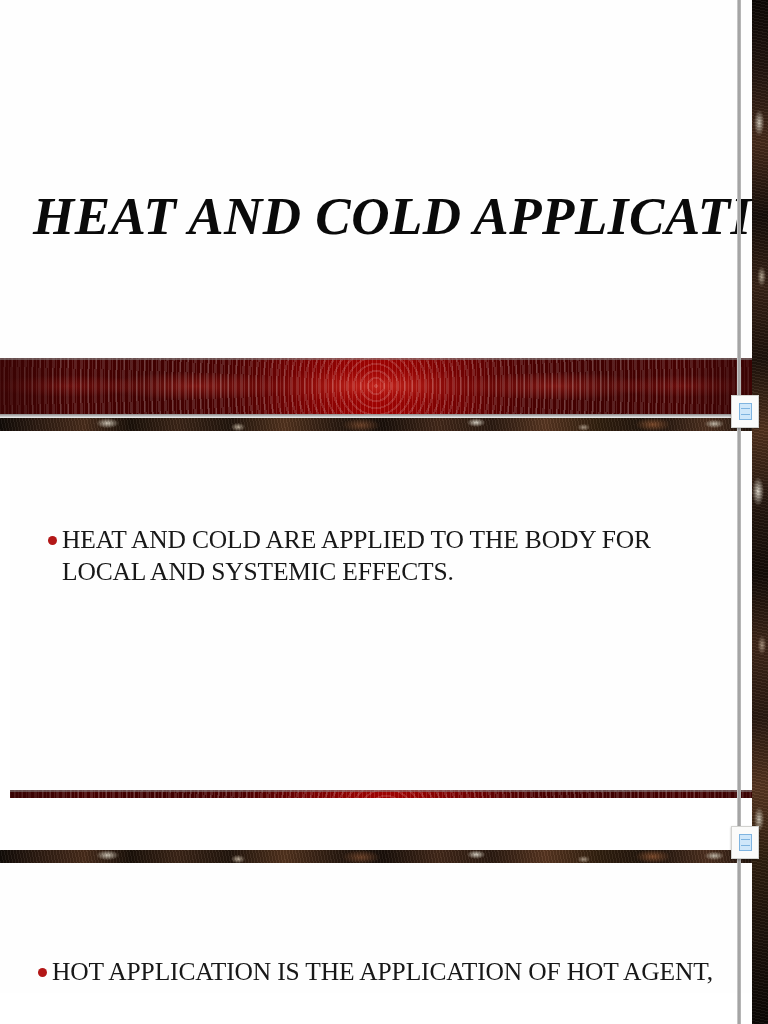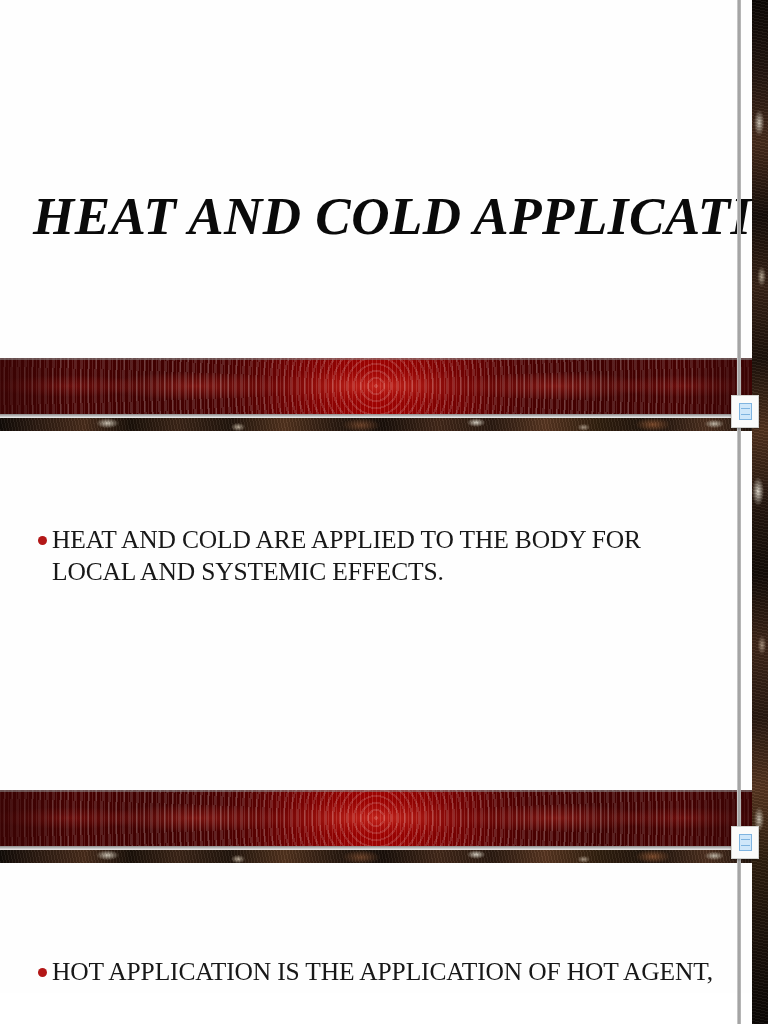--- a/index.html
+++ b/index.html
@@ -290,21 +290,21 @@
         <div class="banner-topline"></div>
       </div>
       <div class="banner-shadow"></div>
     </div>
   </section>
 
   <div class="rock-strip" style="top:418px;">
     <div class="rock-strip-grain"></div>
   </div>
 
-  <section class="slide" style="top:431px; height:419px;">
+  <section class="slide" style="top:431px; height:367px;margin-left:10px;">
     <div class="slide-body"></div>
 
     <ul class="bullet-list" style="top:93px;">
       <li class="bullet-item">HEAT AND COLD ARE APPLIED TO THE BODY FOR LOCAL AND SYSTEMIC EFFECTS.</li>
     </ul>
 
     <div class="banner-wrap" style="top:353px;">
       <div class="banner">
         <div class="banner-base"></div>
         <div class="banner-lobes"></div>

